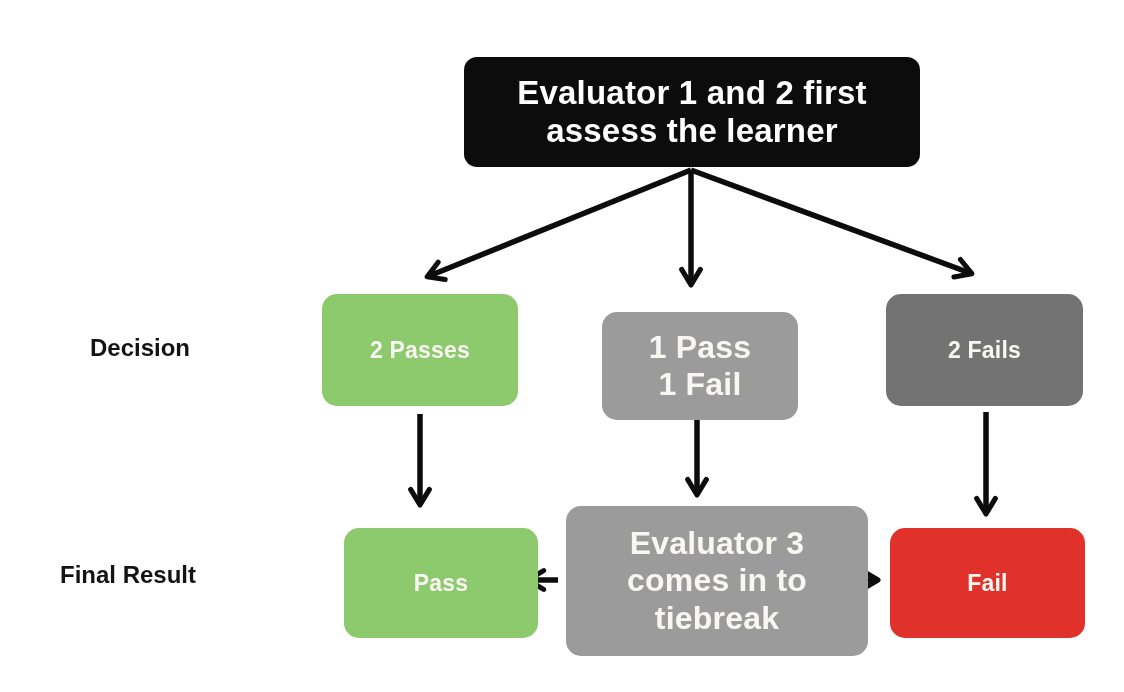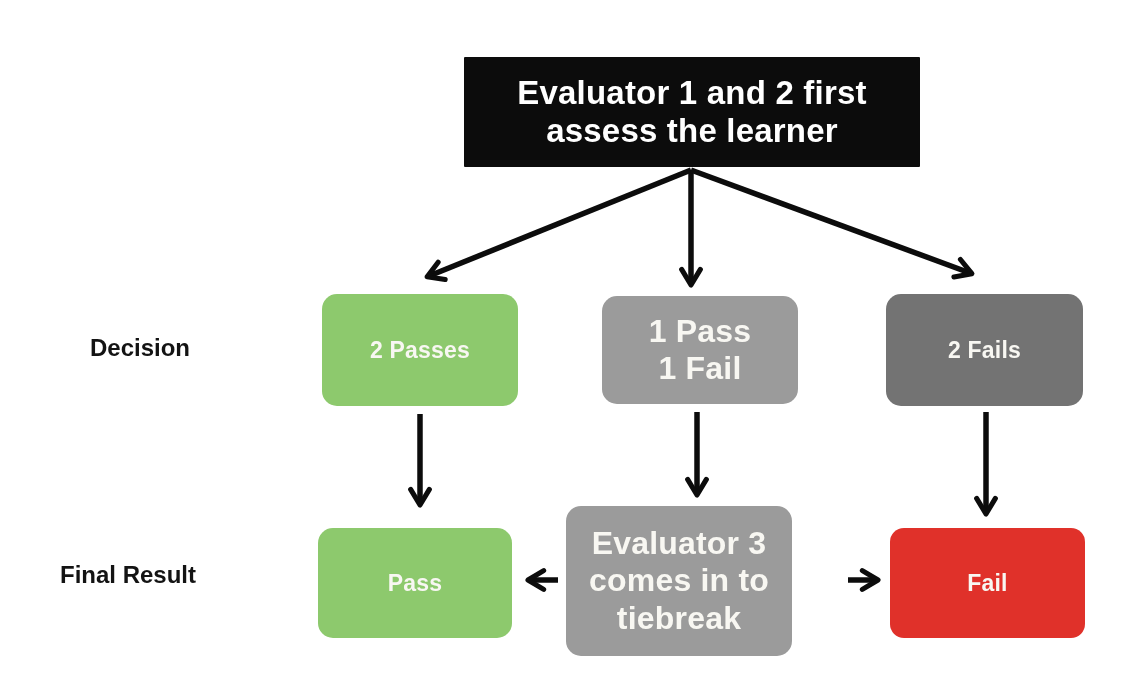--- a/index.html
+++ b/index.html
@@ -32,40 +32,40 @@
     border-radius: 15px;
     box-sizing: border-box;
   }
   .node-label {
     white-space: pre-line;
     font-weight: 700;
     color: #f8f7f2;
     line-height: 1.16;
     letter-spacing: 0.2px;
   }
-  .node.start-node { border-radius: 1px; }
+  .node.start-node { border-radius: 13px; }
   .node.start-node .node-label { color: #ffffff; font-size: 33px; }
   .node-label.size-m { font-size: 23px; }
   .node-label.size-l { font-size: 32px; }
   .row-label {
     position: absolute;
     font-weight: 700;
     font-size: 24px;
     color: #131313;
     line-height: 1;
     white-space: nowrap;
   }
   
   #node-start        { left: 464px; top:  57px; width: 456px; height: 110px; }
   #node-two-passes   { left: 322px; top: 294px; width: 196px; height: 112px; }
   #node-tie          { left: 602px; top: 296px; width: 196px; height: 108px; }
   #node-two-fails    { left: 886px; top: 294px; width: 197px; height: 112px; }
   #node-pass         { left: 318px; top: 528px; width: 194px; height: 110px; }
-  #node-evaluator3   { left: 566px; top: 506px; width: 226px; height: 150px; }
-  #node-fail         { left: 890px; top: 528px; width: 195px; height: 110px; border-radius: 14px; }
+  #node-evaluator3   { left: 566px; top: 506px; width: 302px; height: 150px; }
+  #node-fail         { left: 890px; top: 528px; width: 195px; height: 110px; }
   #label-decision    { left:  90px; top: 336px; }
   #label-final       { left:  60px; top: 563px; text-align: center; }
 </style>
 </head>
 <body>
 
 <div class="canvas">
 
   <svg class="arrows" viewBox="0 0 1124 692" xmlns="http://www.w3.org/2000/svg">
     <defs>
@@ -87,32 +87,32 @@
     <span class="node-label">Evaluator 1 and 2 first
 assess the learner</span>
   </div>
 
   <div class="row-label" id="label-decision">Decision</div>
 
   <div class="node" id="node-two-passes" style="background: rgb(141, 201, 109);">
     <span class="node-label size-m">2 Passes</span>
   </div>
 
-  <div class="node" id="node-tie" style="background: rgb(155, 155, 155);">
+  <div class="node" id="node-tie" style="background: rgb(155, 155, 155); margin-top: 16px;">
     <span class="node-label size-l">1 Pass
 1 Fail</span>
   </div>
 
   <div class="node" id="node-two-fails" style="background: #737373;">
     <span class="node-label size-m">2 Fails</span>
   </div>
 
   <div class="row-label" id="label-final">Final Result</div>
 
-  <div class="node" id="node-pass" style="background: rgb(141, 201, 109);">
+  <div class="node" id="node-pass" style="background: rgb(141, 201, 109); margin-left: 26px;">
     <span class="node-label size-m">Pass</span>
   </div>
 
   <div class="node" id="node-evaluator3" style="background: rgb(155, 155, 155);">
     <span class="node-label size-l">Evaluator 3
 comes in to
 tiebreak</span>
   </div>
 
   <div class="node" id="node-fail" style="background: rgb(224, 49, 42);">

